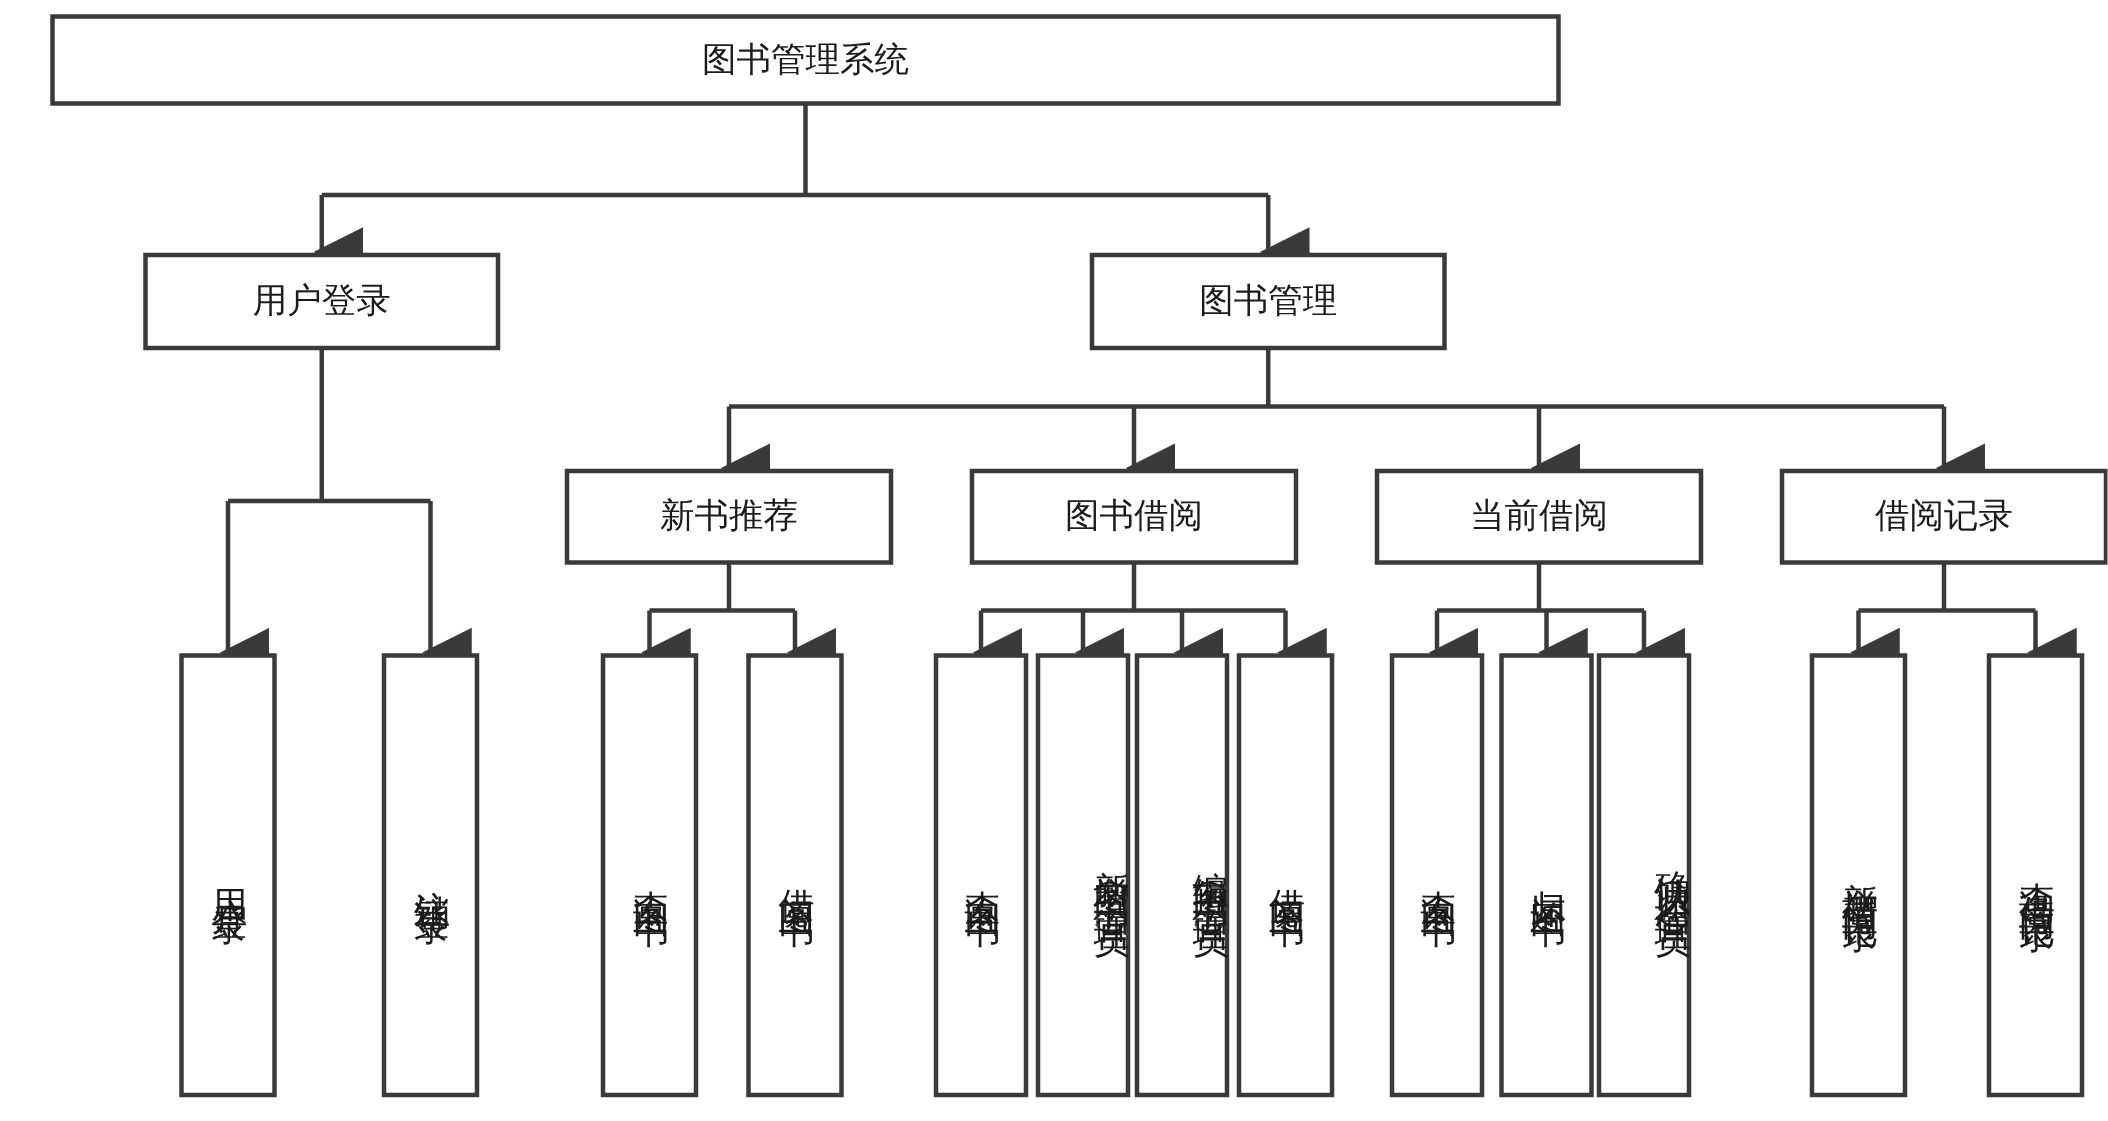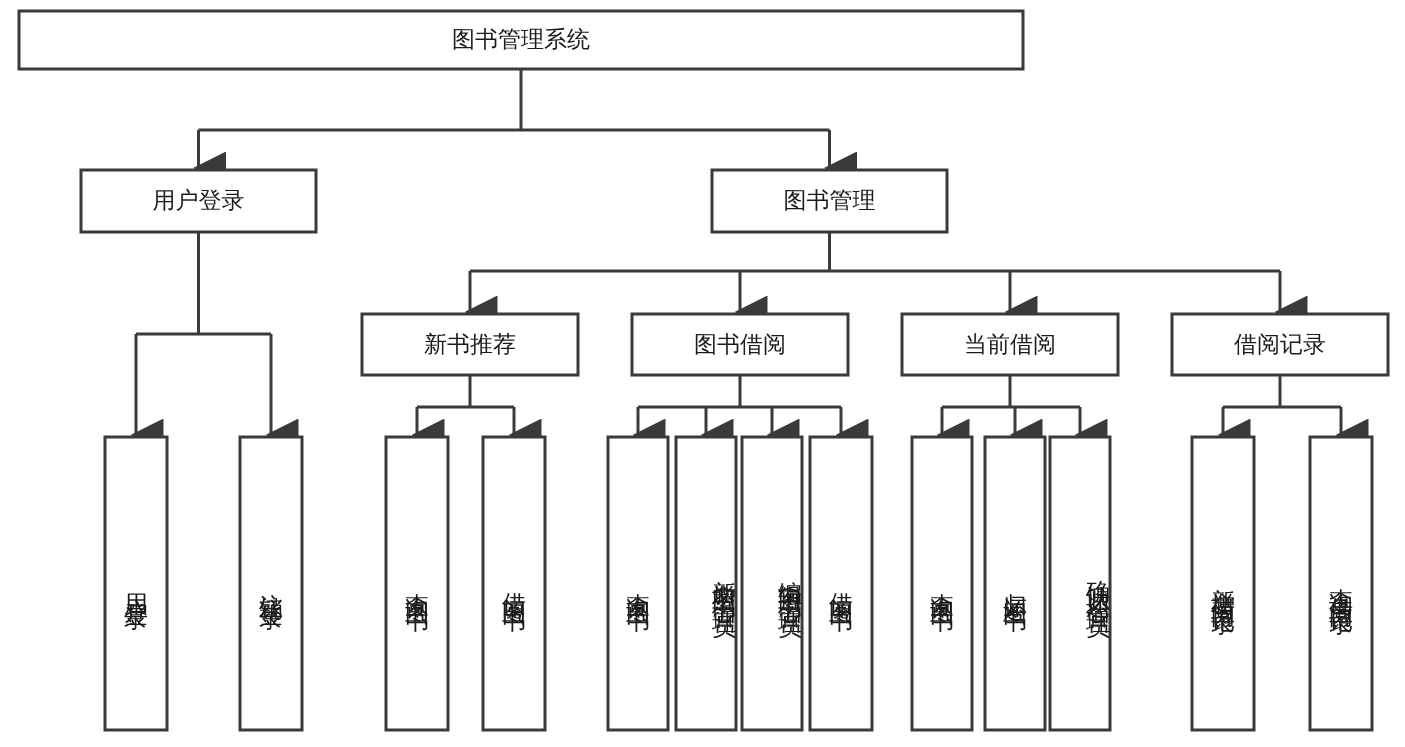--- a/index.html
+++ b/index.html
@@ -10,21 +10,21 @@
   }
   body {
     width: 1405px;
     height: 747px;
     font-family: "Liberation Sans", "DejaVu Sans", sans-serif;
     overflow: hidden;
     position: relative;
   }
   #diagram-root {
     position: absolute;
-    left: 0;
+    left: 16px;
     top: 0;
     width: 1210px;
     height: 747px;
   }
   svg.diagram-canvas {
     display: block;
     width: 1405px;
     height: 747px;
   }
   .node-box {

